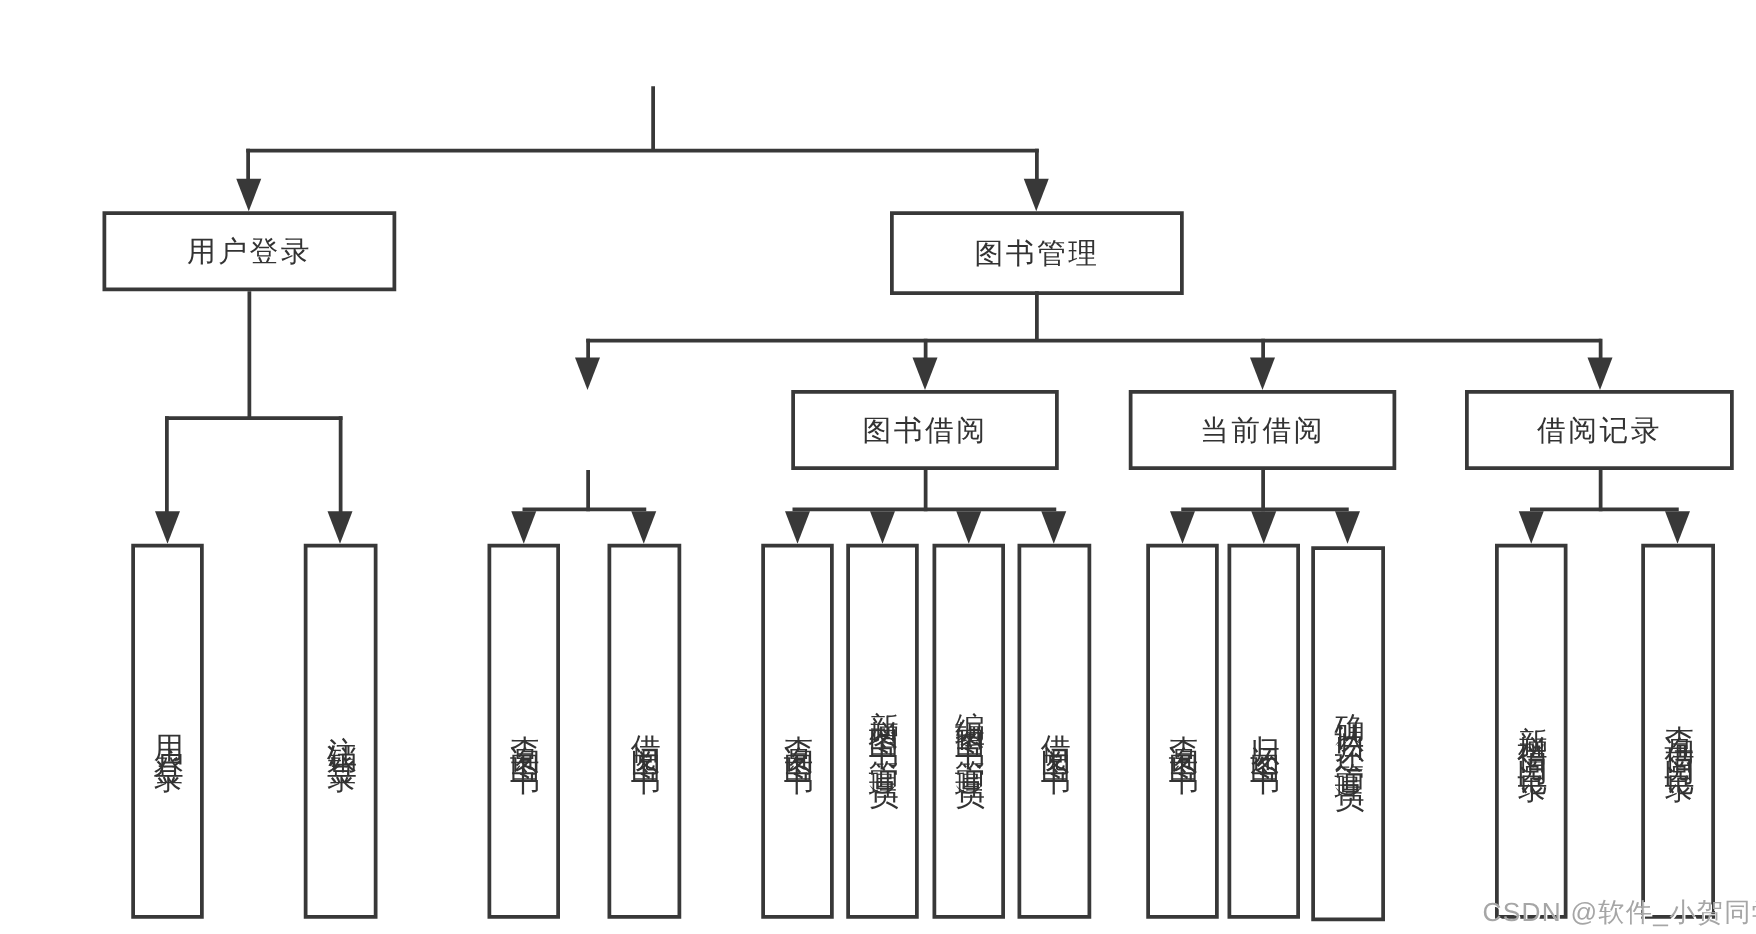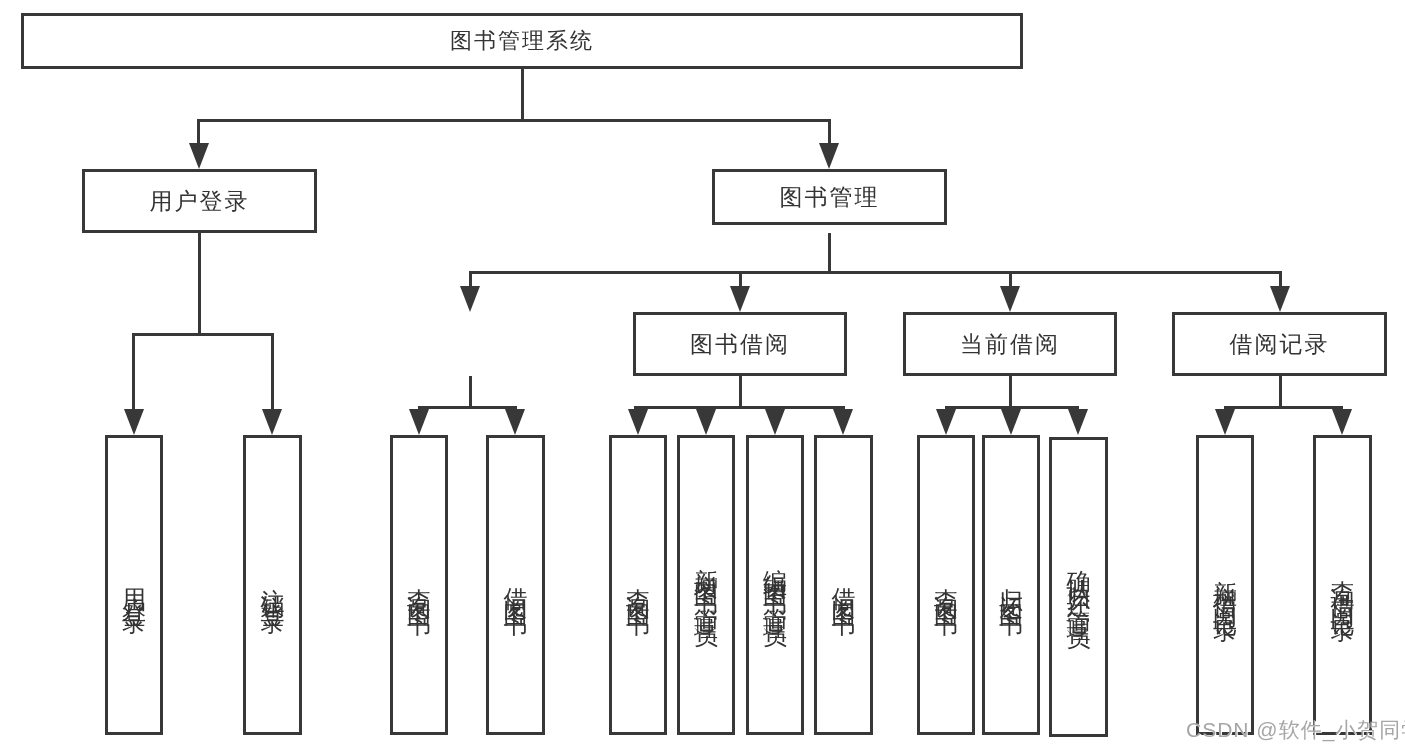--- a/index.html
+++ b/index.html
@@ -60,35 +60,32 @@
     text-shadow: 1px 1px 0 #ffffff;
     white-space: nowrap;
     z-index: 5;
   }
 </style>
 </head>
 <body>
 
 <div id="canvas">
 
-  <div class="node hbox root-box" style="left:21px;top:13px;width:1002px;height:56px">
-    <span>图书管理系统</span>
-  </div>
 
   <div class="ln" style="left:521px;top:69px;width:3px;height:52px"></div>
   <div class="ln" style="left:197px;top:119px;width:634px;height:3px"></div>
   <div class="ln" style="left:197px;top:119px;width:3px;height:28px"></div>
   <div class="ar" style="left:189px;top:143px"></div>
   <div class="ln" style="left:828px;top:119px;width:3px;height:28px"></div>
   <div class="ar" style="left:819px;top:143px"></div>
 
   <div class="node hbox" style="left:82px;top:169px;width:235px;height:64px">
     <span>用户登录</span>
   </div>
-  <div class="node hbox" style="left:712px;top:169px;width:235px;height:56px">
+  <div class="node hbox" style="left:712px;top:169px;width:235px;height:67px">
     <span>图书管理</span>
   </div>
 
   <div class="ln" style="left:198px;top:233px;width:3px;height:102px"></div>
   <div class="ln" style="left:132px;top:333px;width:142px;height:3px"></div>
   <div class="ln" style="left:132px;top:333px;width:3px;height:78px"></div>
   <div class="ln" style="left:271px;top:333px;width:3px;height:78px"></div>
   <div class="ar" style="left:124px;top:409px"></div>
   <div class="ar" style="left:262px;top:409px"></div>
 

